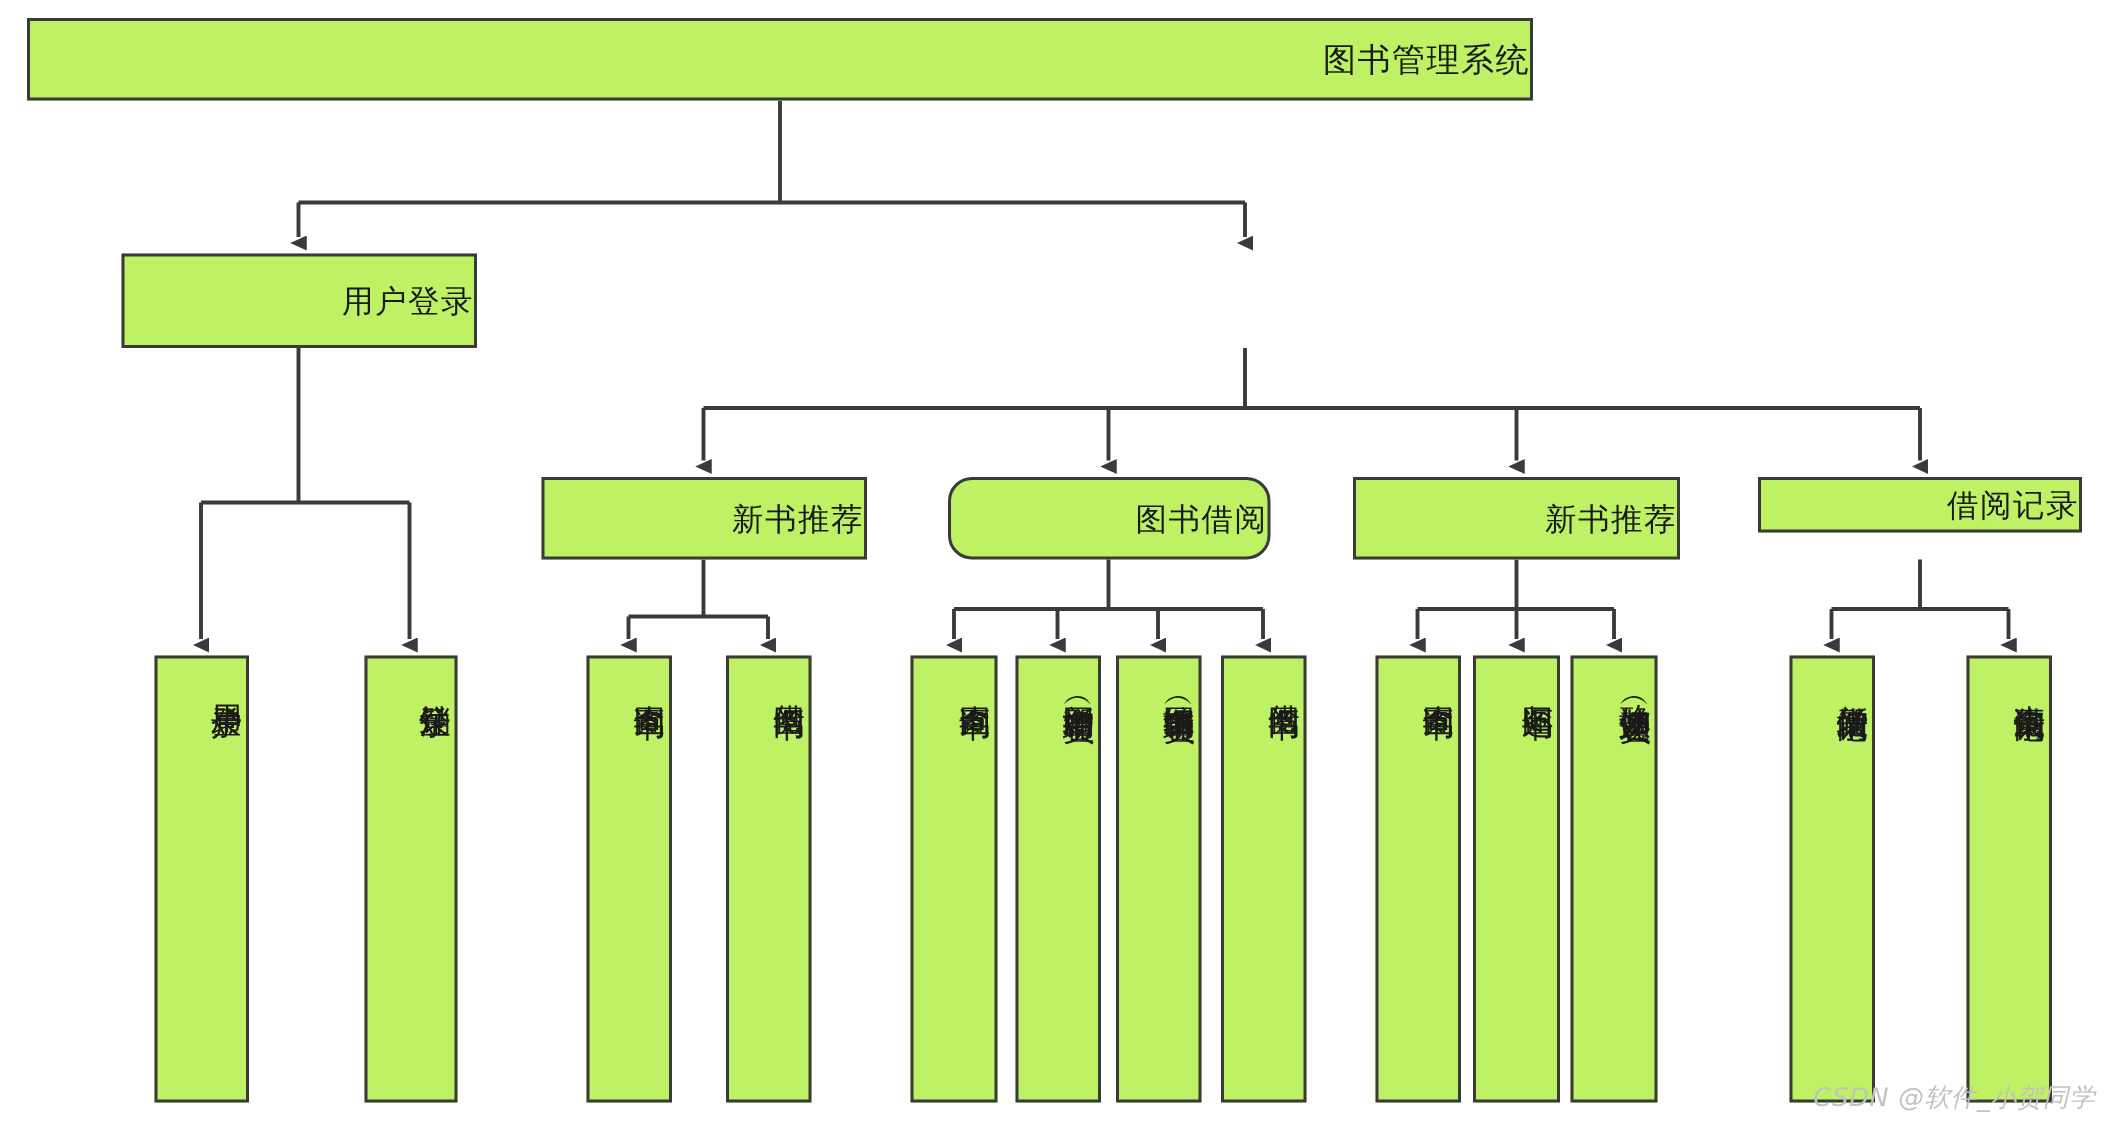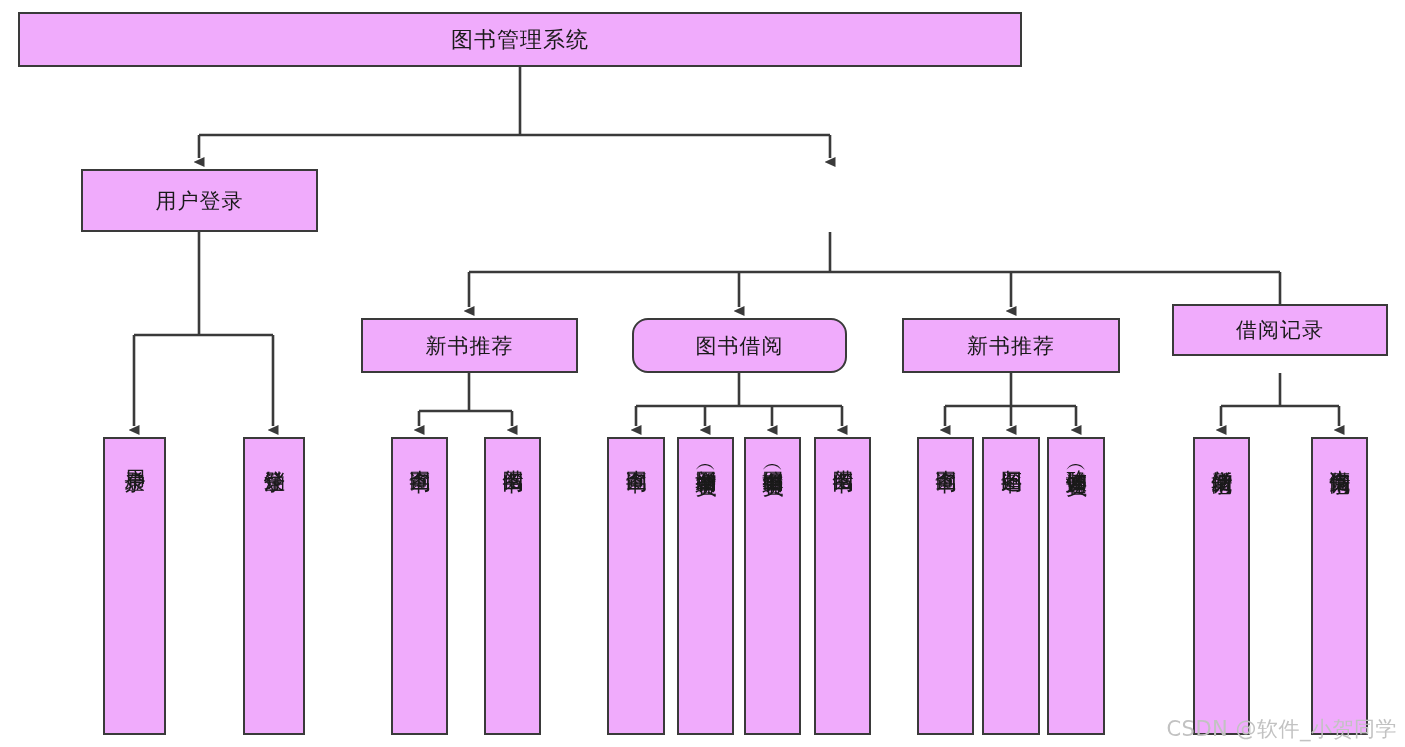--- a/index.html
+++ b/index.html
@@ -21,25 +21,25 @@
     position: absolute;
     left: 0;
     top: 0;
     width: 1405px;
     height: 747px;
     pointer-events: none;
   }
   .node {
     position: absolute;
     box-sizing: border-box;
-    background: #f0abfc;
+    background: #bef264;
     border: 2px solid #3a3a3a;
     display: flex;
     align-items: center;
-    justify-content: center;
+    justify-content: flex-end;
     color: #1a1a1a;
   }
   .node.root {
     font-size: 22px;
   }
   .node.lvl2 {
     font-size: 21px;
   }
   .node.lvl3 {
     font-size: 21px;
@@ -57,24 +57,25 @@
     white-space: nowrap;
   }
   .hlabel {
     white-space: nowrap;
     letter-spacing: 1px;
   }
   #watermark {
     position: absolute;
     right: 8px;
     bottom: 4px;
-    font-size: 21px;
+    font-size: 17px;
     color: #c2c2c2;
     letter-spacing: 0.5px;
     white-space: nowrap;
+    font-style: italic;
   }
 </style>
 </head>
 <body>
 
 <div id="canvas">
 
   <svg id="wires" viewBox="0 0 1405 747" xmlns="http://www.w3.org/2000/svg">
     <defs>
       <marker id="arrow" markerWidth="10" markerHeight="11" refX="1" refY="5.5" orient="auto" markerUnits="userSpaceOnUse">
@@ -136,21 +137,21 @@
 
   <div class="node lvl3" id="node-l3-0" style="left: 361px; top: 318px; width: 217px; height: 55px;">
     <span class="hlabel">新书推荐</span>
   </div>
   <div class="node lvl3" id="node-l3-1" style="left: 632px; top: 318px; width: 215px; height: 55px; border-radius: 16px;">
     <span class="hlabel">图书借阅</span>
   </div>
   <div class="node lvl3" id="node-l3-2" style="left: 902px; top: 318px; width: 218px; height: 55px;">
     <span class="hlabel">新书推荐</span>
   </div>
-  <div class="node lvl3" id="node-l3-3" style="left: 1172px; top: 304px; width: 216px; height: 52px;">
+  <div class="node lvl3" id="node-l3-3" style="left: 1172px; top: 318px; width: 216px; height: 37px;">
     <span class="hlabel">借阅记录</span>
   </div>
 
   <div class="node leaf" id="node-leaf-0" style="left: 103px; top: 437px; width: 63px; height: 298px;">
     <span class="vtext">用户登录</span>
   </div>
   <div class="node leaf" id="node-leaf-1" style="left: 243px; top: 437px; width: 62px; height: 298px;">
     <span class="vtext">注销登录</span>
   </div>
   <div class="node leaf" id="node-leaf-2" style="left: 391px; top: 437px; width: 57px; height: 298px;">

